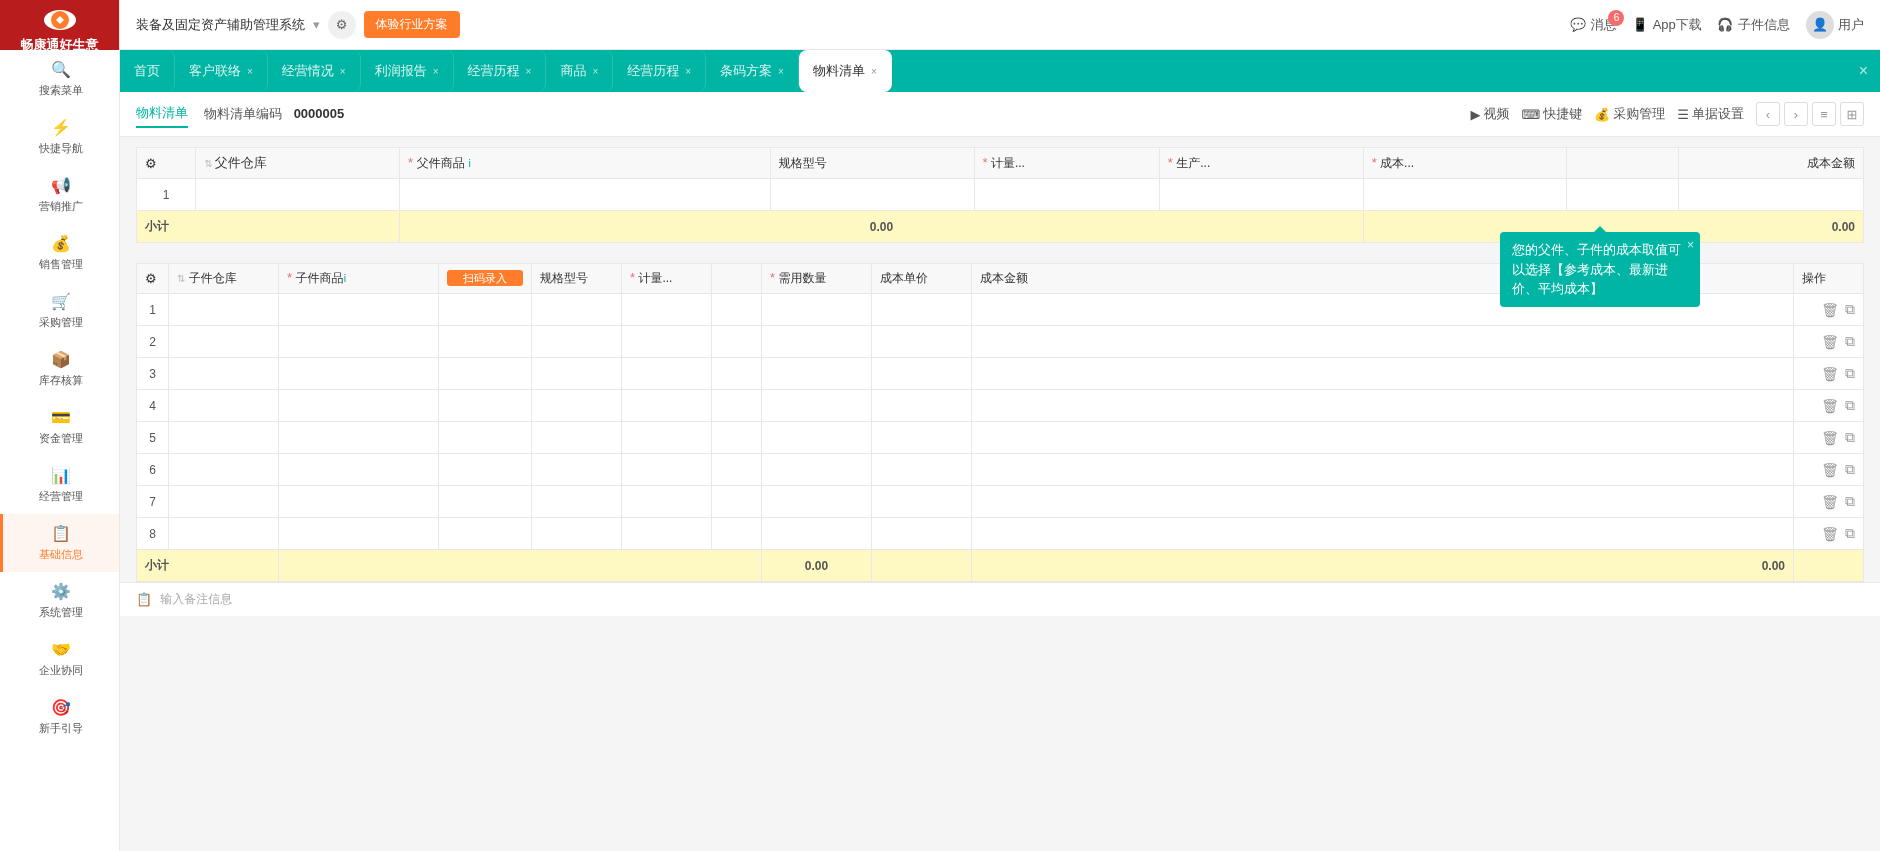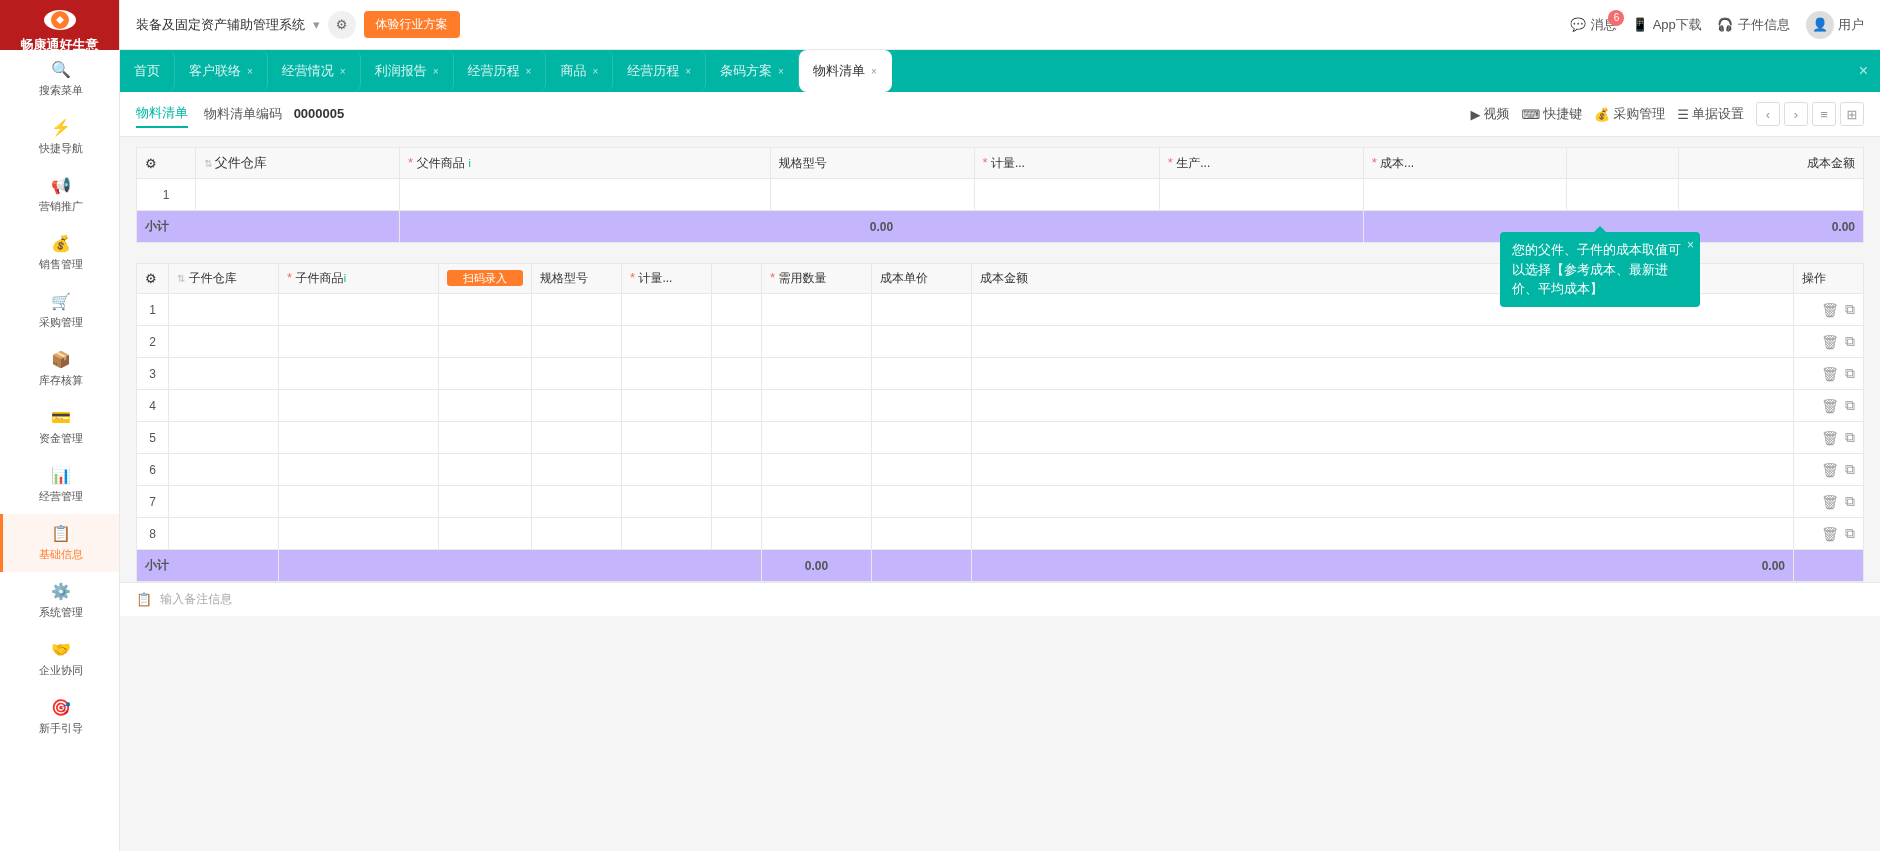--- a/index.html
+++ b/index.html
@@ -50,21 +50,21 @@
     .page-action { display: flex; align-items: center; gap: 3px; color: #555; font-size: 12px; cursor: pointer; }
 
     
     .section { padding: 10px 16px 0; }
     .section-title { font-size: 13px; font-weight: bold; color: #333; margin-bottom: 6px; }
 
     
     .data-table { width: 100%; border-collapse: collapse; background: #fff; border: 1px solid #e8e8e8; }
     .data-table th { background: #f8f8f8; border: 1px solid #e8e8e8; padding: 6px 8px; font-size: 12px; color: #333; font-weight: normal; text-align: left; white-space: nowrap; }
     .data-table td { border: 1px solid #e8e8e8; padding: 6px 8px; font-size: 12px; color: #555; height: 32px; }
-    .subtotal-row td { background: #c4b5fd; font-weight: bold; }
+    .subtotal-row td { background: #fef9c3; font-weight: bold; }
     .scan-btn { background: #ff7c2a; color: #fff; padding: 2px 16px; border-radius: 3px; font-size: 11px; cursor: pointer; }
     .row-num { color: #999; text-align: center; }
     .col-actions { display: flex; align-items: center; gap: 6px; justify-content: flex-end; }
     .icon-btn { color: #999; cursor: pointer; font-size: 14px; }
 
     
     .tooltip-box { position: absolute; background: #00b5a3; color: #fff; padding: 8px 12px; border-radius: 4px; font-size: 12px; line-height: 1.5; max-width: 200px; z-index: 100; top: 140px; right: 180px; }
     .tooltip-box::before { content: ''; position: absolute; top: -6px; left: 50%; transform: translateX(-50%); border: 6px solid transparent; border-bottom-color: #00b5a3; border-top: none; }
     .tooltip-close { position: absolute; top: 4px; right: 6px; cursor: pointer; font-size: 12px; color: rgba(255,255,255,0.8); }
 

